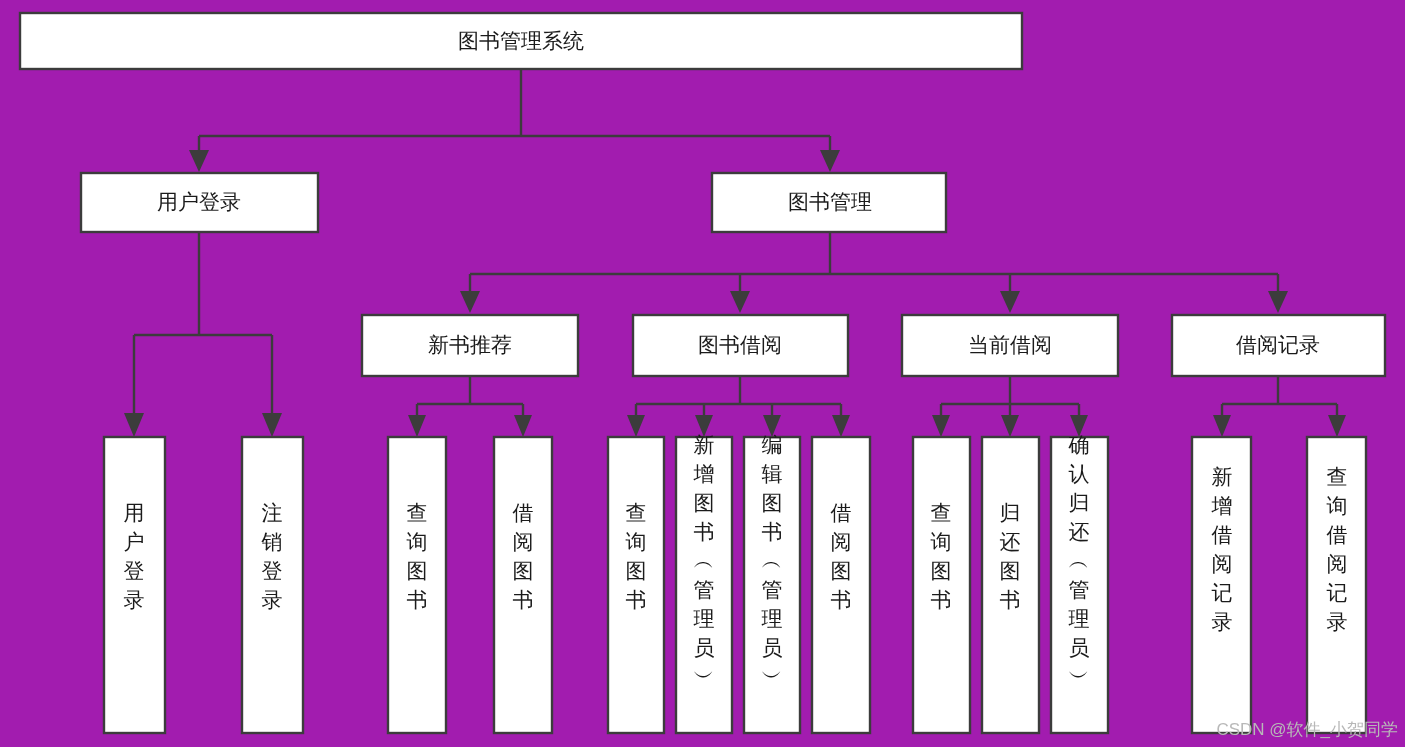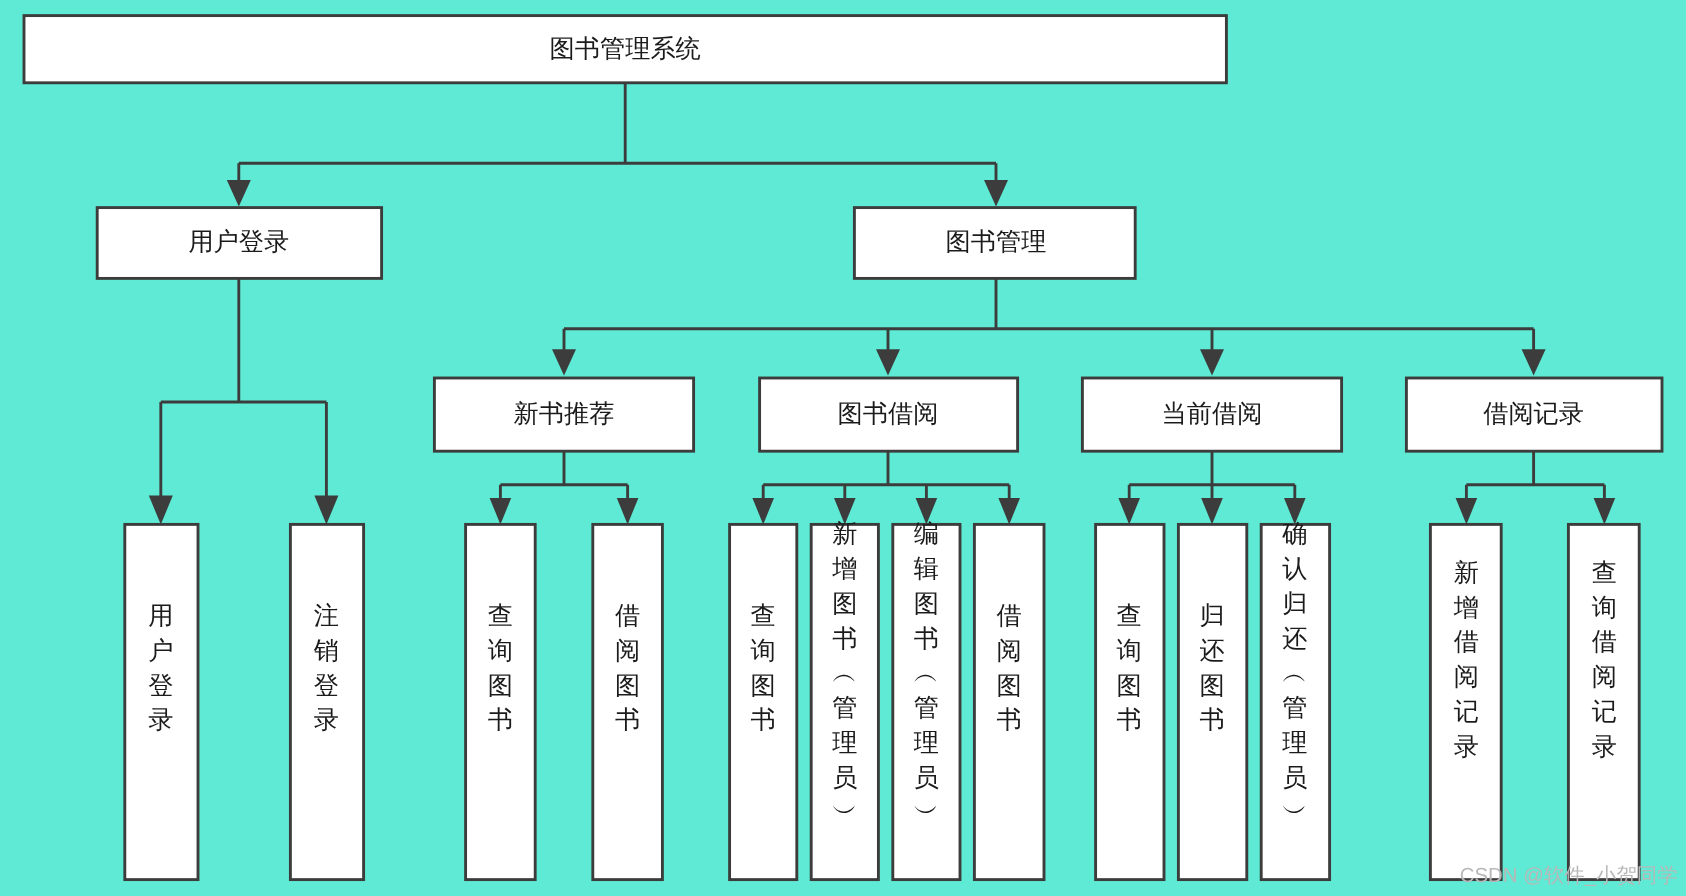--- a/index.html
+++ b/index.html
@@ -8,21 +8,21 @@
     padding: 0;
     background: #ffffff;
   }
   body {
     font-family: "Liberation Sans", "DejaVu Sans", sans-serif;
   }
   #diagram-root {
     position: relative;
     width: 1405px;
     height: 747px;
-    background: #5eead4;
+    background: #a21caf;
     overflow: hidden;
   }
   svg#flowchart {
     position: absolute;
     top: 0;
     left: 0;
     width: 1405px;
     height: 747px;
     display: block;
   }

